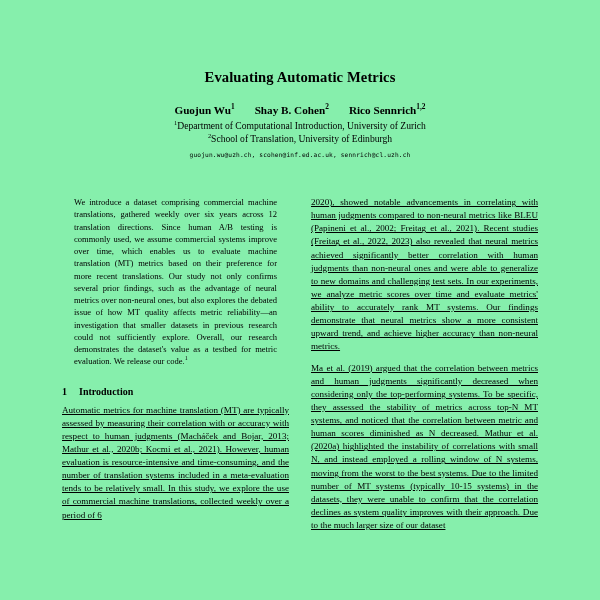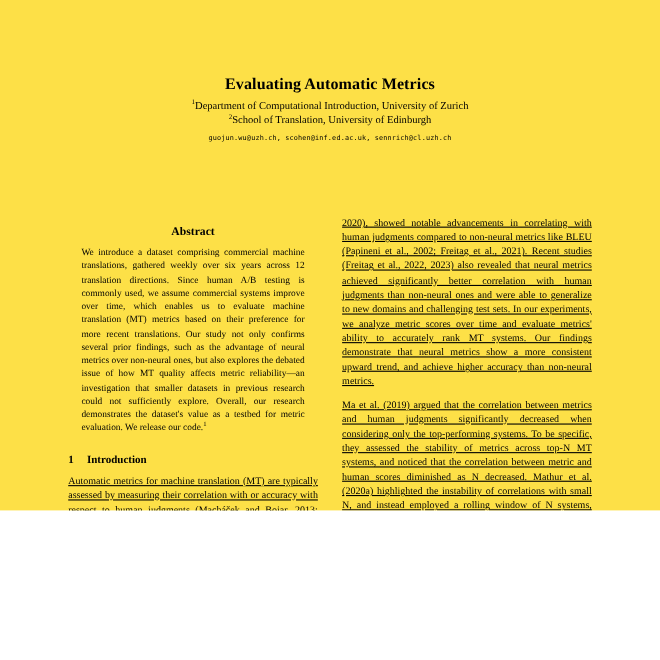--- a/index.html
+++ b/index.html
@@ -10,22 +10,22 @@
   body {
     width: 600px;
     height: 600px;
     overflow: hidden;
     font-family: "Liberation Serif", "DejaVu Serif", serif;
     color: #000000;
   }
   .page {
     position: relative;
     width: 600px;
-    height: 464px;
-    background: #fde047;
+    height: 600px;
+    background: #86efac;
     box-sizing: border-box;
     padding: 0 62px;
     overflow: hidden;
   }
 
   
   .title-block {
     padding-top: 68px;
     text-align: center;
   }
@@ -143,33 +143,35 @@
 </head>
 <body>
 
 <div class="page">
 
   <div class="title-block">
     <h1 class="paper-title">
       <span class="line">Evaluating Automatic Metrics</span>
     </h1>
 
+    <div class="authors">
+      <span class="author"><span>Guojun Wu</span><sup>1</sup></span><span class="author"><span>Shay B. Cohen</span><sup>2</sup></span><span class="author"><span>Rico Sennrich</span><sup>1,2</sup></span>
+    </div>
 
     <div class="affiliations">
       <span class="aff"><sup>1</sup><span>Department of Computational Introduction, University of Zurich</span></span>
       <span class="aff"><sup>2</sup><span>School of Translation, University of Edinburgh</span></span>
     </div>
 
     <div class="emails">guojun.wu@uzh.ch, scohen@inf.ed.ac.uk, sennrich@cl.uzh.ch</div>
   </div>
 
   <div class="columns">
 
     <div class="col col-left">
-      <div class="section-heading">Abstract</div>
       <p class="abstract-body"><span>We introduce a dataset comprising commercial machine translations, gathered weekly over six years across 12 translation directions. Since human A/B testing is commonly used, we assume commercial systems improve over time, which enables us to evaluate machine translation (MT) metrics based on their preference for more recent translations. Our study not only confirms several prior findings, such as the advantage of neural metrics over non-neural ones, but also explores the debated issue of how MT quality affects metric reliability—an investigation that smaller datasets in previous research could not sufficiently explore. Overall, our research demonstrates the dataset's value as a testbed for metric evaluation. We release our code.</span><sup>1</sup></p>
 
       <div class="numbered-heading"><span class="num">1</span><span>Introduction</span></div>
 
       <p class="body-text">Automatic metrics for machine translation (MT) are typically assessed by measuring their correlation with or accuracy with respect to human judgments (Macháček and Bojar, 2013; Mathur et al., 2020b; Kocmi et al., 2021). However, human evaluation is resource-intensive and time-consuming, and the number of translation systems included in a meta-evaluation tends to be relatively small. In this study, we explore the use of commercial machine translations, collected weekly over a period of 6</p>
     </div>
 
     <div class="col col-right">
       <p class="body-text">2020), showed notable advancements in correlating with human judgments compared to non-neural metrics like BLEU (Papineni et al., 2002; Freitag et al., 2021). Recent studies (Freitag et al., 2022, 2023) also revealed that neural metrics achieved significantly better correlation with human judgments than non-neural ones and were able to generalize to new domains and challenging test sets. In our experiments, we analyze metric scores over time and evaluate metrics' ability to accurately rank MT systems. Our findings demonstrate that neural metrics show a more consistent upward trend, and achieve higher accuracy than non-neural metrics.</p>
       <div class="para-gap"></div>

